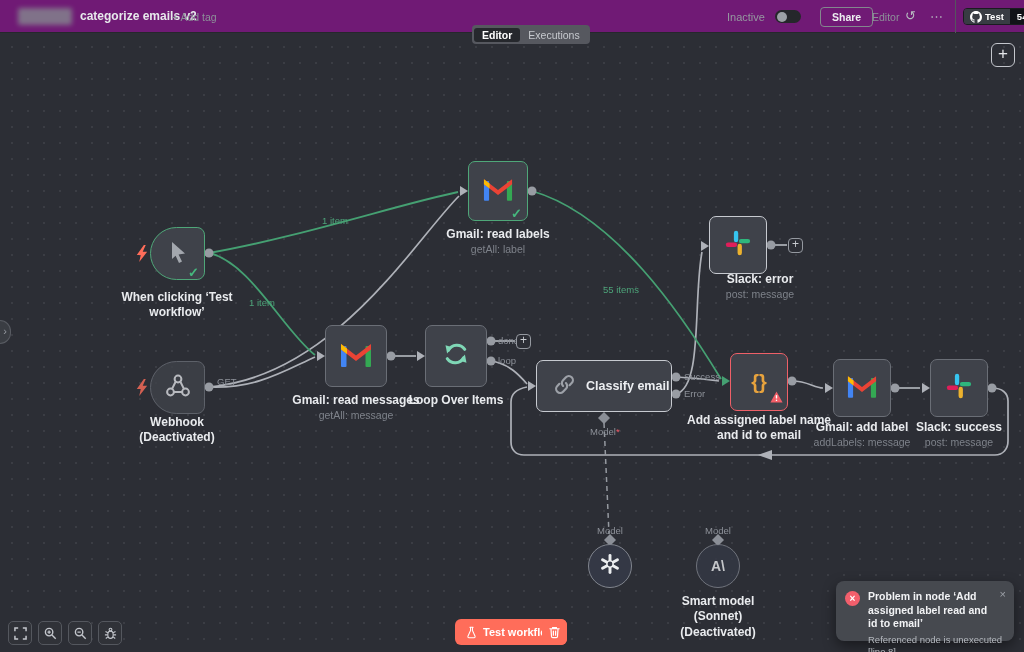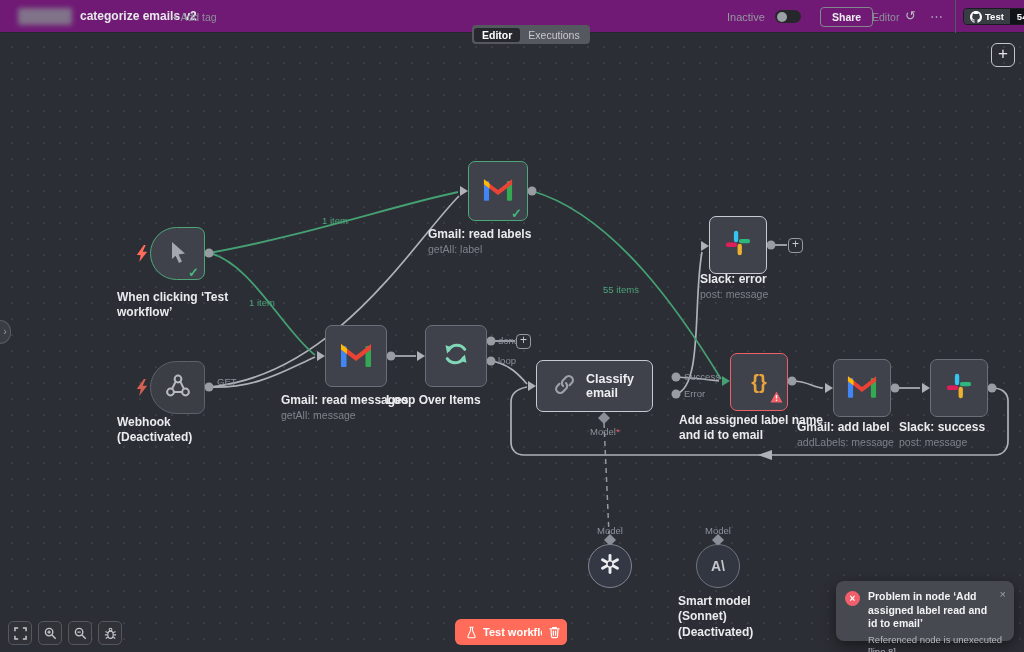--- a/index.html
+++ b/index.html
@@ -39,21 +39,21 @@
   .node.ok { border-color:#4fa779; }
   .node.sel { border-color:#c7cad0; }
   .node.err { border-color:#ee6068; }
   .node.trig { border-radius:27px 8px 8px 27px; }
   .node.circle { border-radius:50%; background:#343845; border-color:#84889176; border:1.5px solid #81858e; }
   .node.deact { opacity:.8; }
   .ncheck { position:absolute; right:5px; bottom:0px; color:#46b87e; font-size:13px; font-weight:700; line-height:1; }
   .nwarn { position:absolute; right:4px; bottom:3px; }
   .bolt { position:absolute; left:-16px; top:17px; }
 
-  .nlabel { position:absolute; z-index:2; color:#e9ebee; font-size:12px; font-weight:700; line-height:1.28; }
+  .nlabel { position:absolute; z-index:2; text-align:center; color:#e9ebee; font-size:12px; font-weight:700; line-height:1.28; }
   .nsub { color:#7e828a; font-size:10.5px; font-weight:400; margin-top:1px; }
   .elabel { position:absolute; z-index:2; font-size:9.5px; color:#8d9199; white-space:nowrap; }
   .elabel.green { color:#4da379; }
   .req { color:#f45b69; }
   .classify-title { color:#eceef1; font-size:12.5px; font-weight:700; margin-left:10px; }
 
   .plus-ep { position:absolute; width:15px; height:15px; border:1.6px solid #9599a0; border-radius:4px; background:#2c2e35; color:#c9ccd1; font-size:12px; line-height:11px; text-align:center; z-index:2; }
   .canvas-add { position:absolute; left:991px; top:43px; width:24px; height:24px; border:1.7px solid #c3c6cc; border-radius:6px; color:#e4e6e9; font-size:17px; line-height:20px; text-align:center; z-index:2; }
   .panel-tab { position:absolute; left:0; top:320px; width:11px; height:24px; background:#3a3d43; border:1px solid #585b62; border-left:none; border-radius:0 12px 12px 0; color:#9599a0; font-size:11px; line-height:21px; text-align:center; z-index:2; }
 
@@ -215,21 +215,21 @@
       </svg>
     </span>
   </div>
   <div class="nlabel" style="left:386px; top:393px; width:140px;">
     <div>Loop Over Items</div>
   </div>
   <span class="elabel" style="left:498px; top:335px;">done</span>
   <span class="elabel" style="left:498px; top:355px;">loop</span>
   <div class="plus-ep" style="left:516px; top:334px;">+</div>
 
-  <div class="node sel" style="left:536px; top:360px; width:117px; height:52px; justify-content:flex-start; padding-left:16px;">
+  <div class="node sel" style="left:536px; top:360px; width:136px; height:52px; justify-content:flex-start; padding-left:16px;">
     <span>
       <svg width="23" height="23" viewBox="0 0 24 24">
         <g stroke="#9da1a8" stroke-width="2.3" fill="none" stroke-linecap="round">
           <path d="M10.5 13.5 a4.2 4.2 0 0 1 0-6 l3-3 a4.2 4.2 0 0 1 6 6 l-2.2 2.2"></path>
           <path d="M13.5 10.5 a4.2 4.2 0 0 1 0 6 l-3 3 a4.2 4.2 0 0 1 -6 -6 l2.2-2.2"></path>
         </g>
       </svg>
     </span>
     <span class="classify-title">Classify email</span>
   </div>

